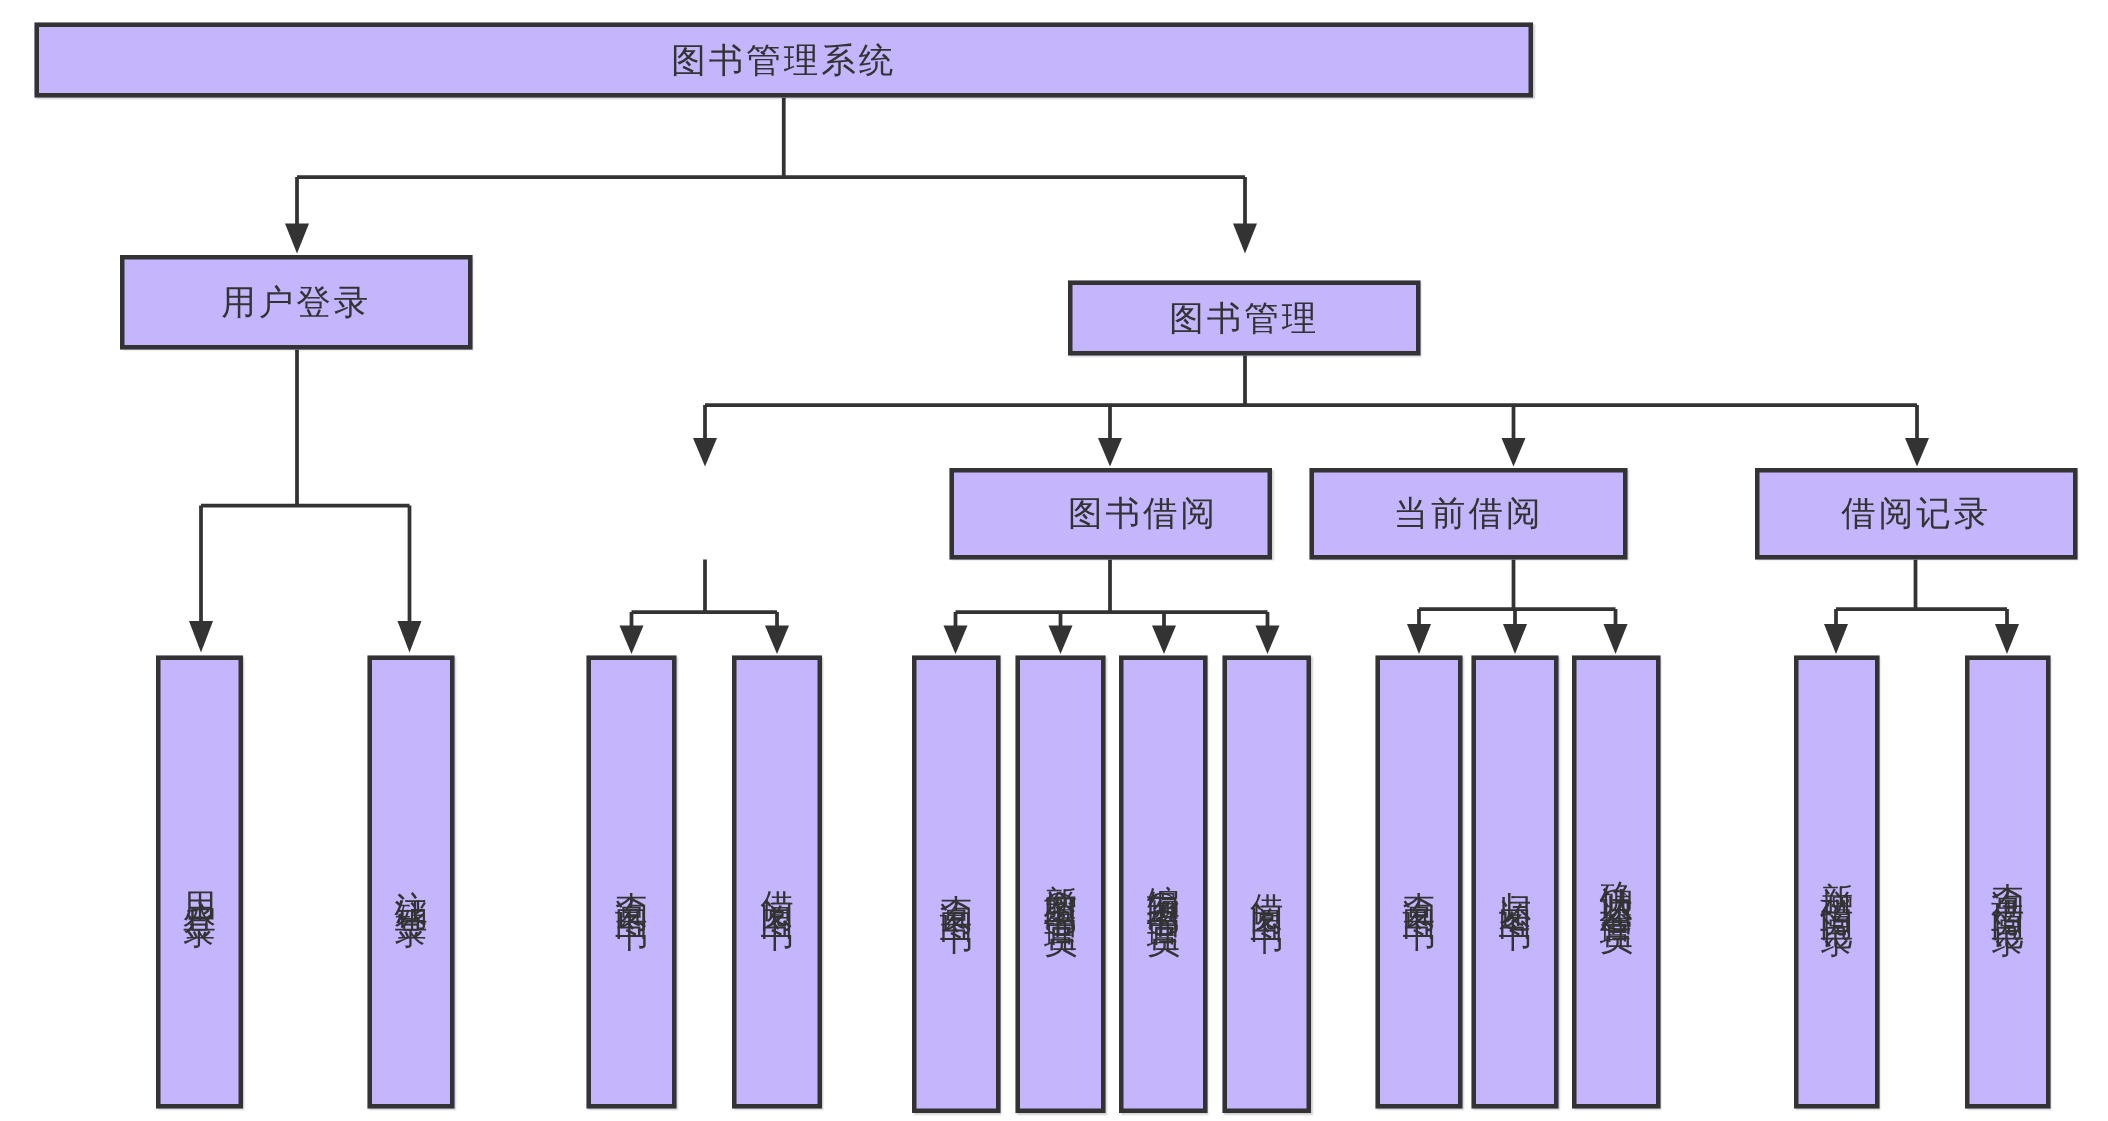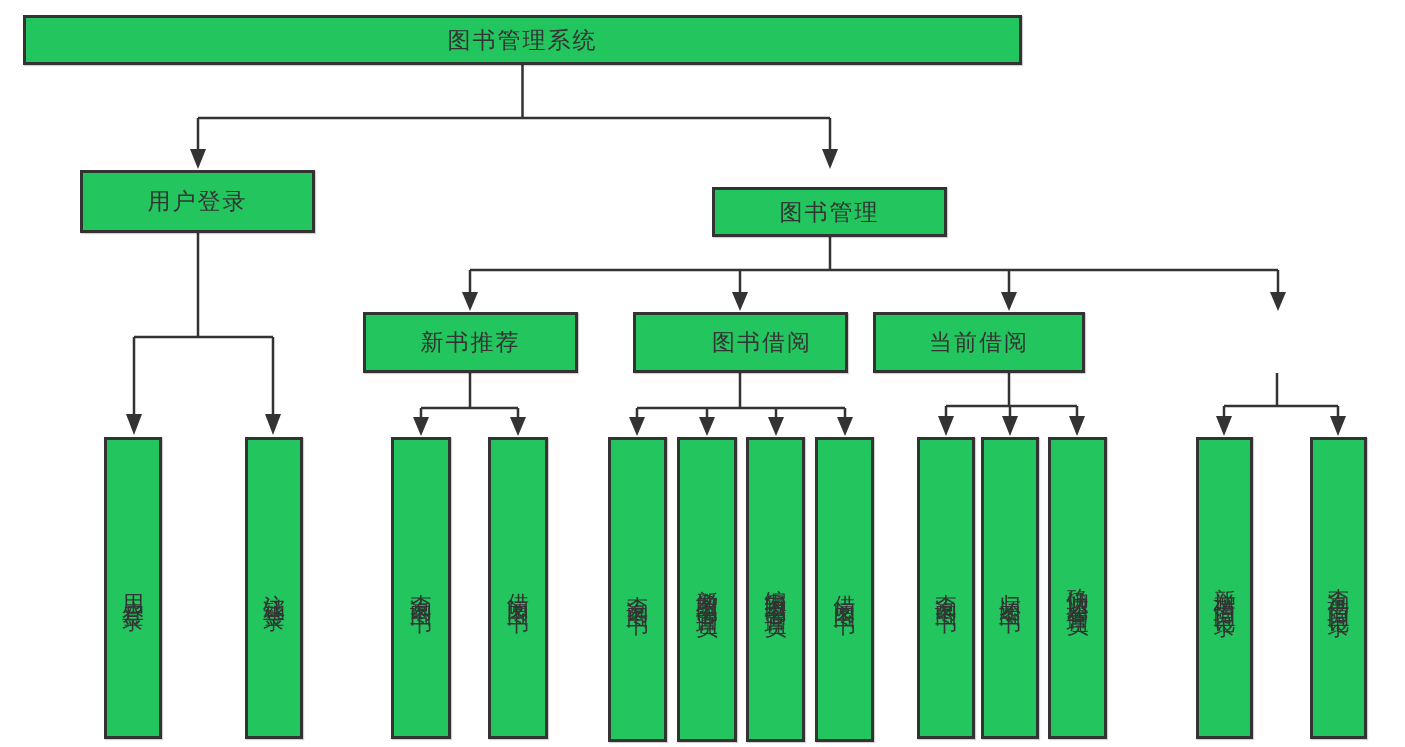--- a/index.html
+++ b/index.html
@@ -15,21 +15,21 @@
   .connectors {
     position: absolute;
     left: 0; top: 0;
     width: 1405px; height: 747px;
     z-index: 1;
   }
   .box {
     position: absolute;
     box-sizing: border-box;
     border: 3px solid #333333;
-    background: #22c55e;
+    background: #c4b5fd;
     display: flex;
     align-items: center;
     justify-content: center;
     z-index: 2;
     box-shadow: 1px 1px 1px rgba(0,0,0,0.18);
   }
   .hbox {
     font-size: 23px;
     letter-spacing: 2px;
     white-space: nowrap;
@@ -106,23 +106,23 @@
       <polygon fill="#333333" stroke="none" points="1216,416 1232,416 1224,436"></polygon>
       <polygon fill="#333333" stroke="none" points="1330,416 1346,416 1338,436"></polygon>
     </g>
   </svg>
 
   <div class="box hbox" style="left:23px; top:15px; width:999px; height:50px;">图书管理系统</div>
 
   <div class="box hbox" style="left:80px; top:170px; width:235px; height:63px;">用户登录</div>
   <div class="box hbox" style="left:712px; top:187px; width:235px; height:50px;font-family:Liberation Mono, monospace;">图书管理</div>
 
-  <div class="box hbox" style="left:363px; top:312px; width:215px; height:61px;">新书推荐</div>
   <div class="box hbox" style="left:633px; top:312px; width:215px; height:61px;padding-left:43px;">图书借阅</div>
   <div class="box hbox" style="left:873px; top:312px; width:212px; height:61px;">当前借阅</div>
+  <div class="box hbox" style="left:1170px; top:312px; width:215px; height:61px;">借阅记录</div>
 
   <div class="box vbox" style="left:104px; top:437px; width:58px; height:302px;">用户登录</div>
   <div class="box vbox" style="left:245px; top:437px; width:58px; height:302px;">注销登录</div>
 
   <div class="box vbox" style="left:391px; top:437px; width:60px; height:302px;">查询图书</div>
   <div class="box vbox" style="left:488px; top:437px; width:60px; height:302px;">借阅图书</div>
 
   <div class="box vbox" style="left:608px; top:437px; width:59px; height:305px;">查询图书</div>
   <div class="box vbox" style="left:677px; top:437px; width:60px; height:305px; letter-spacing:4px;">新增图书（管理员）</div>
   <div class="box vbox" style="left:746px; top:437px; width:59px; height:305px; letter-spacing:4px;">编辑图书（管理员）</div>

